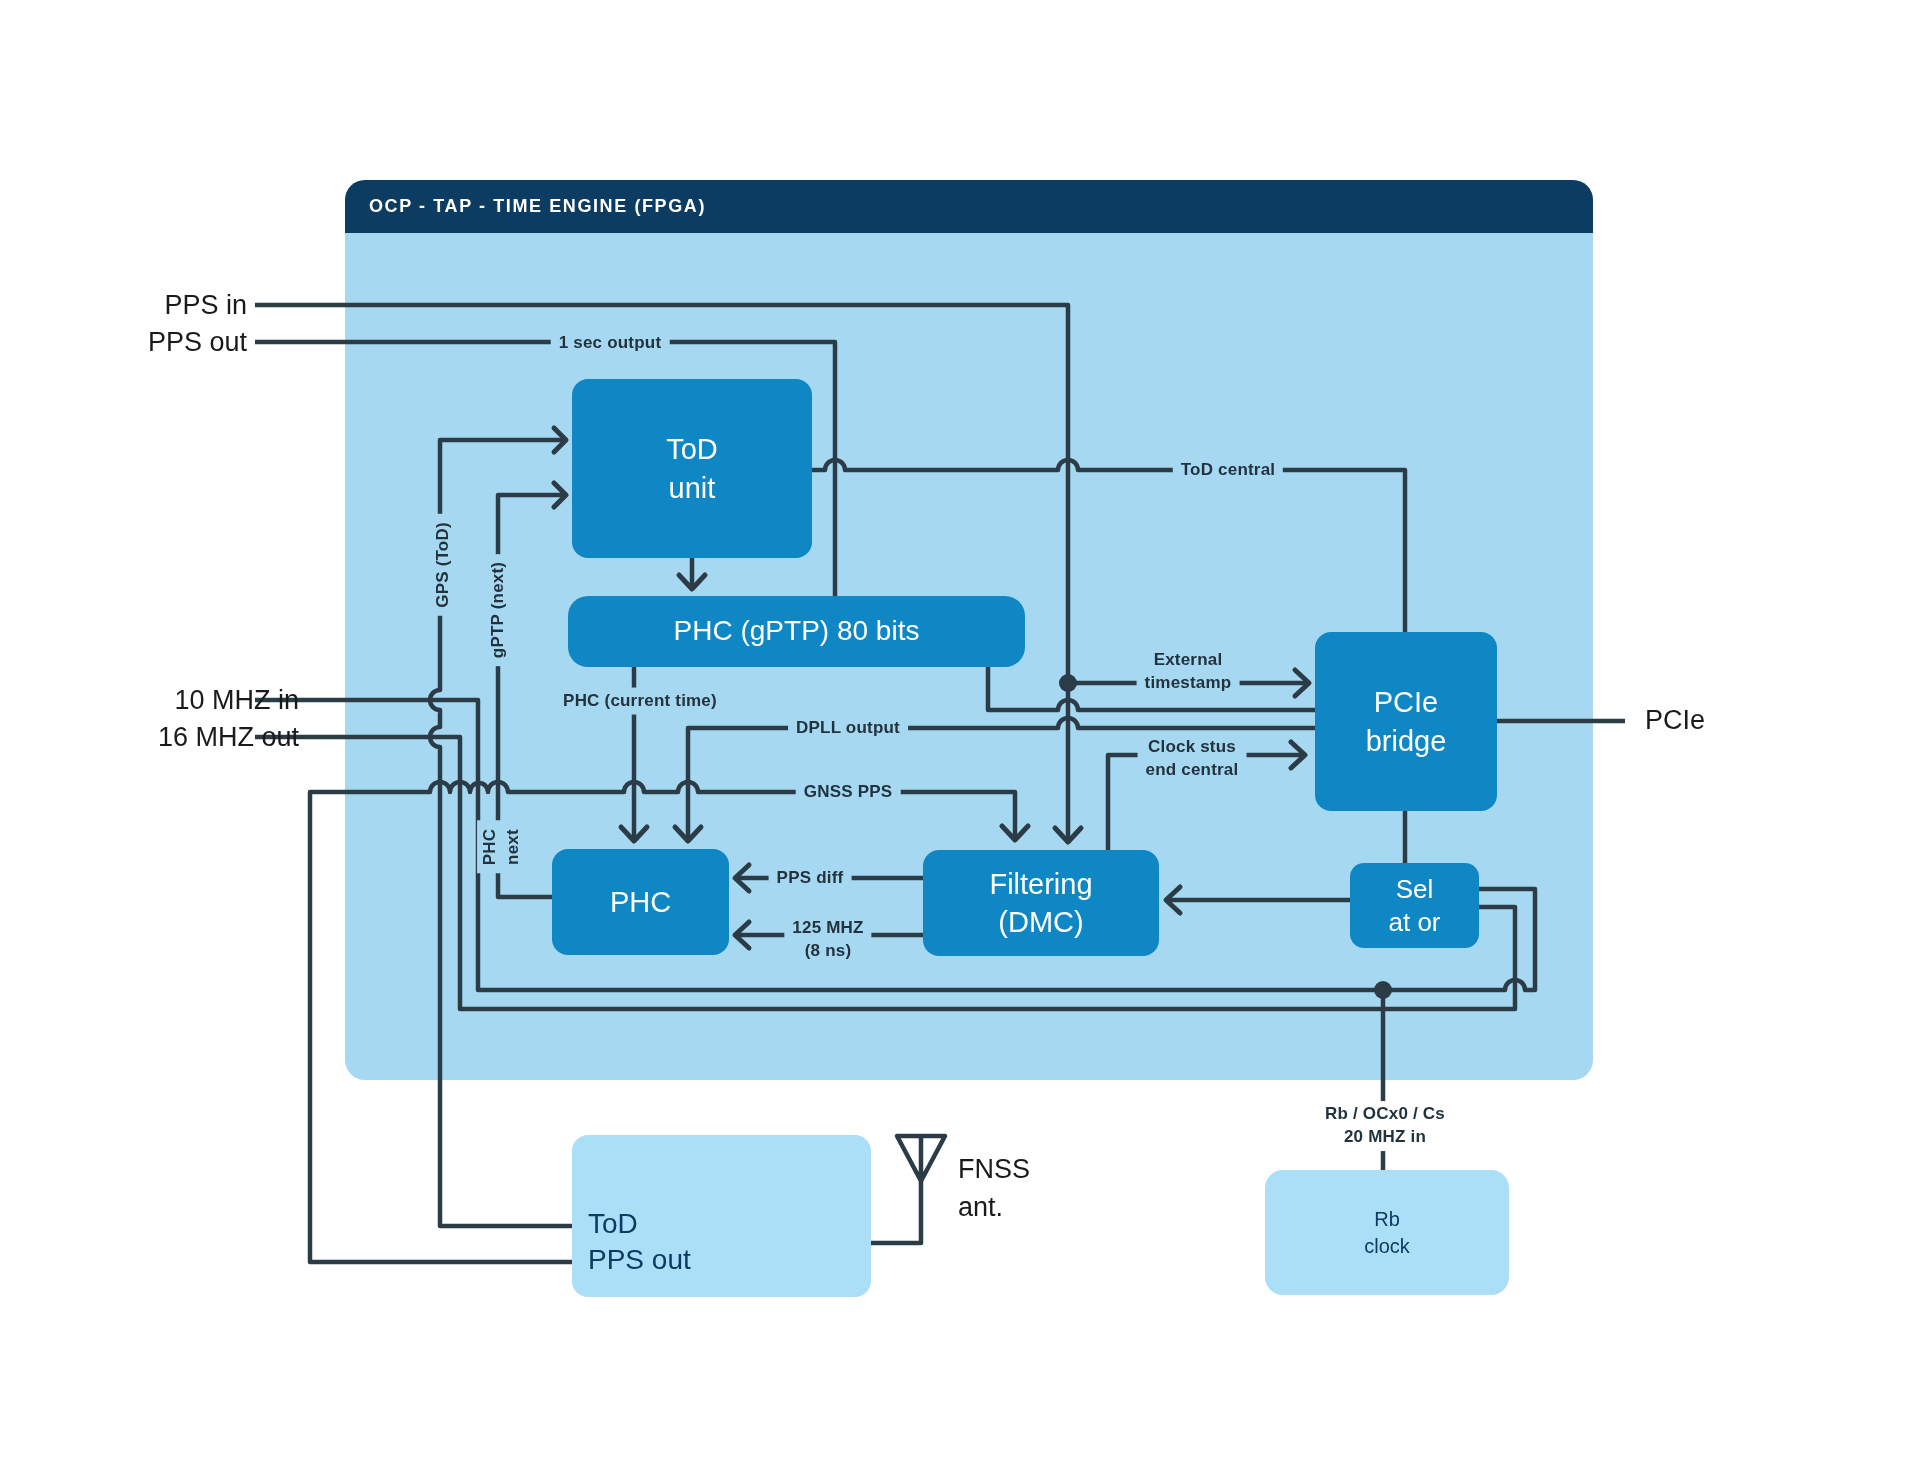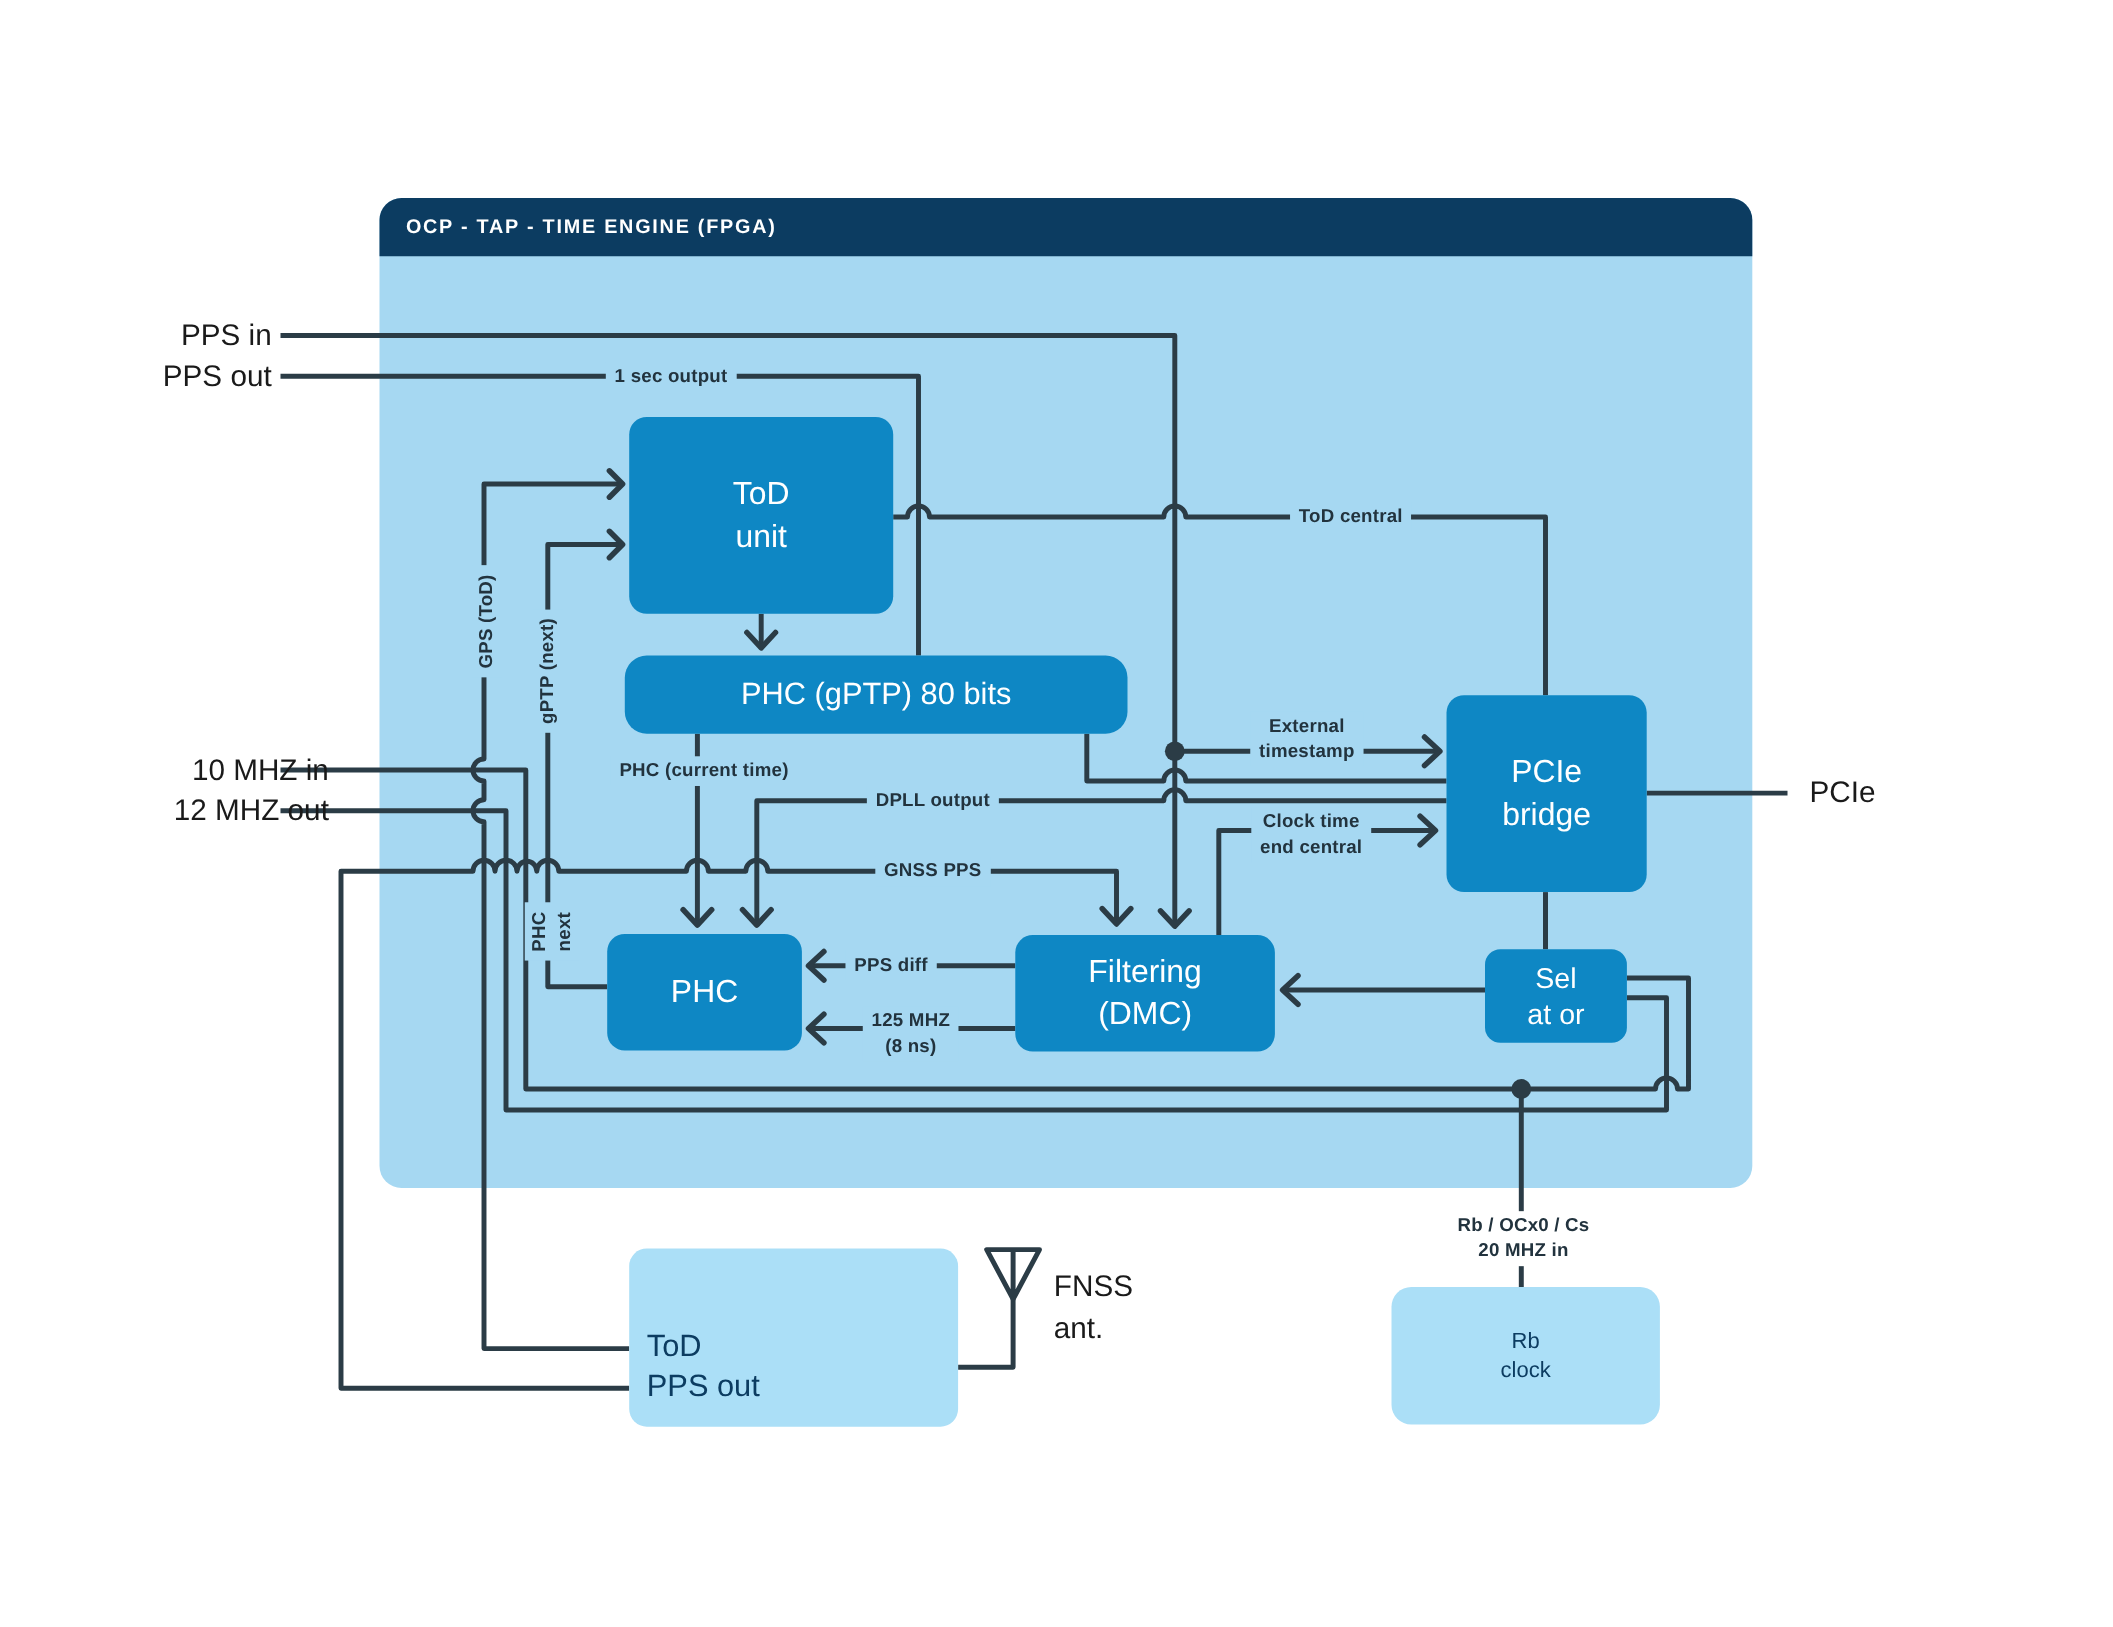--- a/index.html
+++ b/index.html
@@ -135,33 +135,33 @@
 clock</div>
 
   <div class="gnss">
     <span class="gnss-port" style="top:73px;">ToD</span>
     <span class="gnss-port" style="top:109px;">PPS out</span>
   </div>
 
   <div class="lbl lbl-big anchor-r" style="left:247px;top:305px;">PPS in</div>
   <div class="lbl lbl-big anchor-r" style="left:247px;top:342px;">PPS out</div>
   <div class="lbl lbl-big anchor-r" style="left:299px;top:700px;">10 MHZ in</div>
-  <div class="lbl lbl-big anchor-r" style="left:299px;top:737px;">12 MHZ out</div>
+  <div class="lbl lbl-big anchor-r" style="left:299px;top:737px;">16 MHZ out</div>
   <div class="lbl lbl-big anchor-l" style="left:1645px;top:720px;">PCIe</div>
   <div class="lbl lbl-big anchor-l" style="left:958px;top:1189px;line-height:1.4;">FNSS
 ant.</div>
 
   <div class="lbl lbl-sm anchor-c" style="left:610px;top:343px;">1 sec output</div>
   <div class="lbl lbl-sm anchor-c" style="left:1228px;top:470px;">ToD central</div>
   <div class="lbl lbl-sm anchor-c" style="left:640px;top:701px;">PHC (current time)</div>
   <div class="lbl lbl-sm anchor-c" style="left:848px;top:728px;">DPLL output</div>
   <div class="lbl lbl-sm anchor-c" style="left:848px;top:792px;">GNSS PPS</div>
   <div class="lbl lbl-sm anchor-c" style="left:1188px;top:672px;">External
 timestamp</div>
-  <div class="lbl lbl-sm anchor-c" style="left:1192px;top:759px;">Clock time
+  <div class="lbl lbl-sm anchor-c" style="left:1192px;top:759px;">Clock stus
 end central</div>
   <div class="lbl lbl-sm anchor-c" style="left:810px;top:878px;">PPS diff</div>
   <div class="lbl lbl-sm anchor-c" style="left:828px;top:940px;">125 MHZ
 (8 ns)</div>
   <div class="lbl lbl-sm on-white anchor-c" style="left:1385px;top:1126px;">Rb / OCx0 / Cs
 20 MHZ in</div>
 
   <div class="lbl lbl-sm lbl-vert" style="left:443px;top:565px;">GPS (ToD)</div>
   <div class="lbl lbl-sm lbl-vert" style="left:498px;top:610px;">gPTP (next)</div>
   <div class="lbl lbl-sm lbl-vert" style="left:502px;top:847px;">PHC

